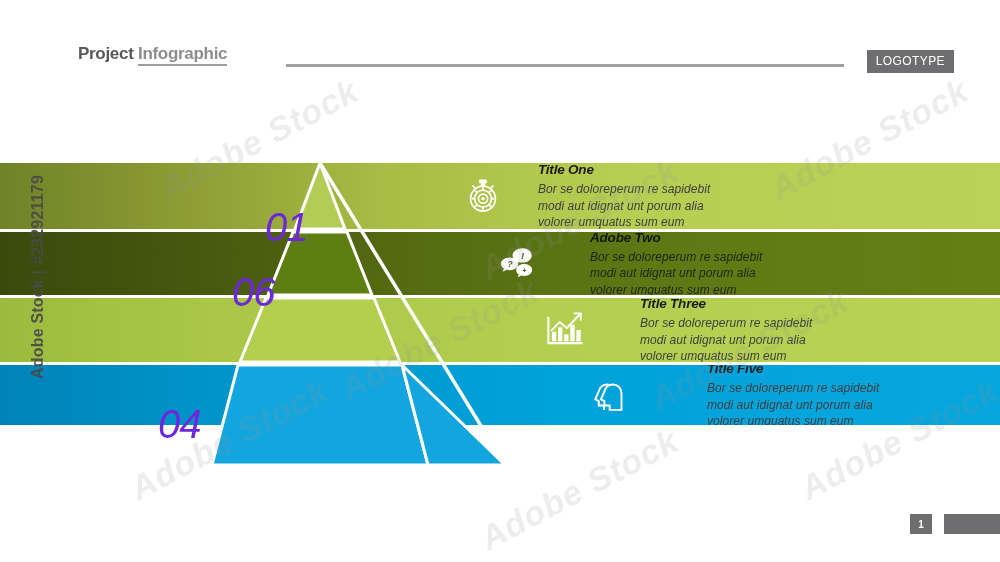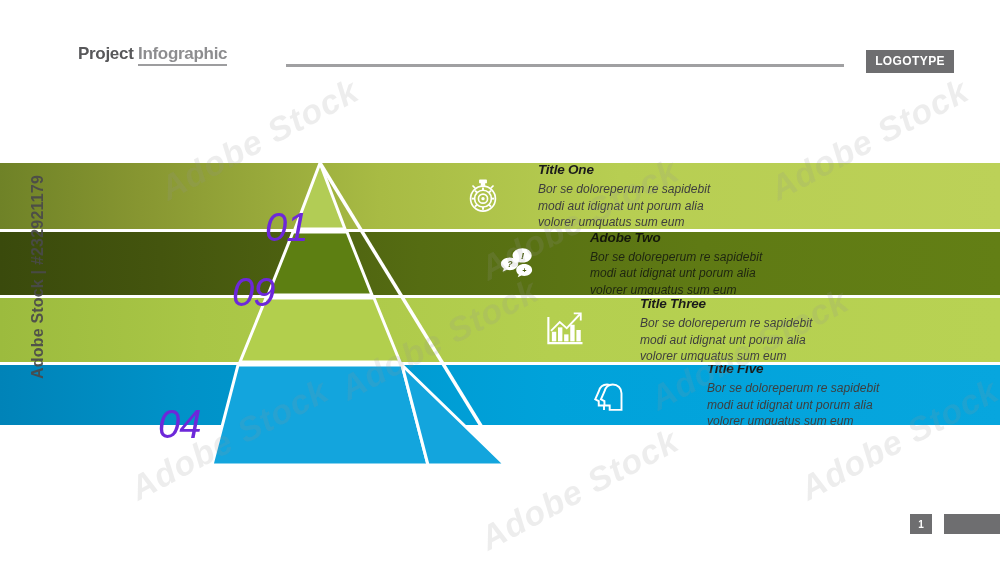--- a/index.html
+++ b/index.html
@@ -47,21 +47,21 @@
   }
   .title .t-strong { color:#58585a; }
   .title .t-light  { color:#8d8d8f; border-bottom:2px solid #9d9d9f; padding-bottom:1px; }
   .head-rule {
     position:absolute; left:286px; top:64px;
     width:558px; height:3px; background:#a0a0a2;
   }
   .logotype {
     position:absolute; right:46px; top:50px;
     background:#6e6e70; color:#ffffff;
-    font-size:12px; font-weight:700; letter-spacing:.4px;
+    font-size:12px; font-weight:400; letter-spacing:.4px;
     padding:4px 9px 5px 9px;
   }
 
   
   .stage { position:absolute; left:0; top:0; width:1000px; height:562px;font-style:italic; }
 
   
   .band {
     position:absolute;
     left:0; width:1000px;
@@ -242,21 +242,21 @@
 
       <line x1="320" y1="163" x2="505" y2="465" stroke="#ffffff" stroke-width="3.5"></line>
 
       <polygon points="402,365 505,465 428,465" fill="#13a5dd" stroke="#ffffff" stroke-width="3"></polygon>
 
       <line x1="320" y1="163" x2="212" y2="465" stroke="#ffffff" stroke-width="0"></line>
     </svg>
   </div>
 
   <div class="pynum pn1">01</div>
-  <div class="pynum pn2">09</div>
+  <div class="pynum pn2">06</div>
   <div class="pynum pn4">04</div>
 </div>
 
 <div class="pagebadge">1</div>
 <div class="footbar"></div>
 
 <div class="wm-side">Adobe Stock | #232921179</div>
 <div class="wm-tile" style="left:150px;  top:120px; transform:rotate(-28deg);">Adobe Stock</div>
 <div class="wm-tile" style="left:470px;  top:200px; transform:rotate(-28deg);">Adobe Stock</div>
 <div class="wm-tile" style="left:760px;  top:120px; transform:rotate(-28deg);">Adobe Stock</div>

